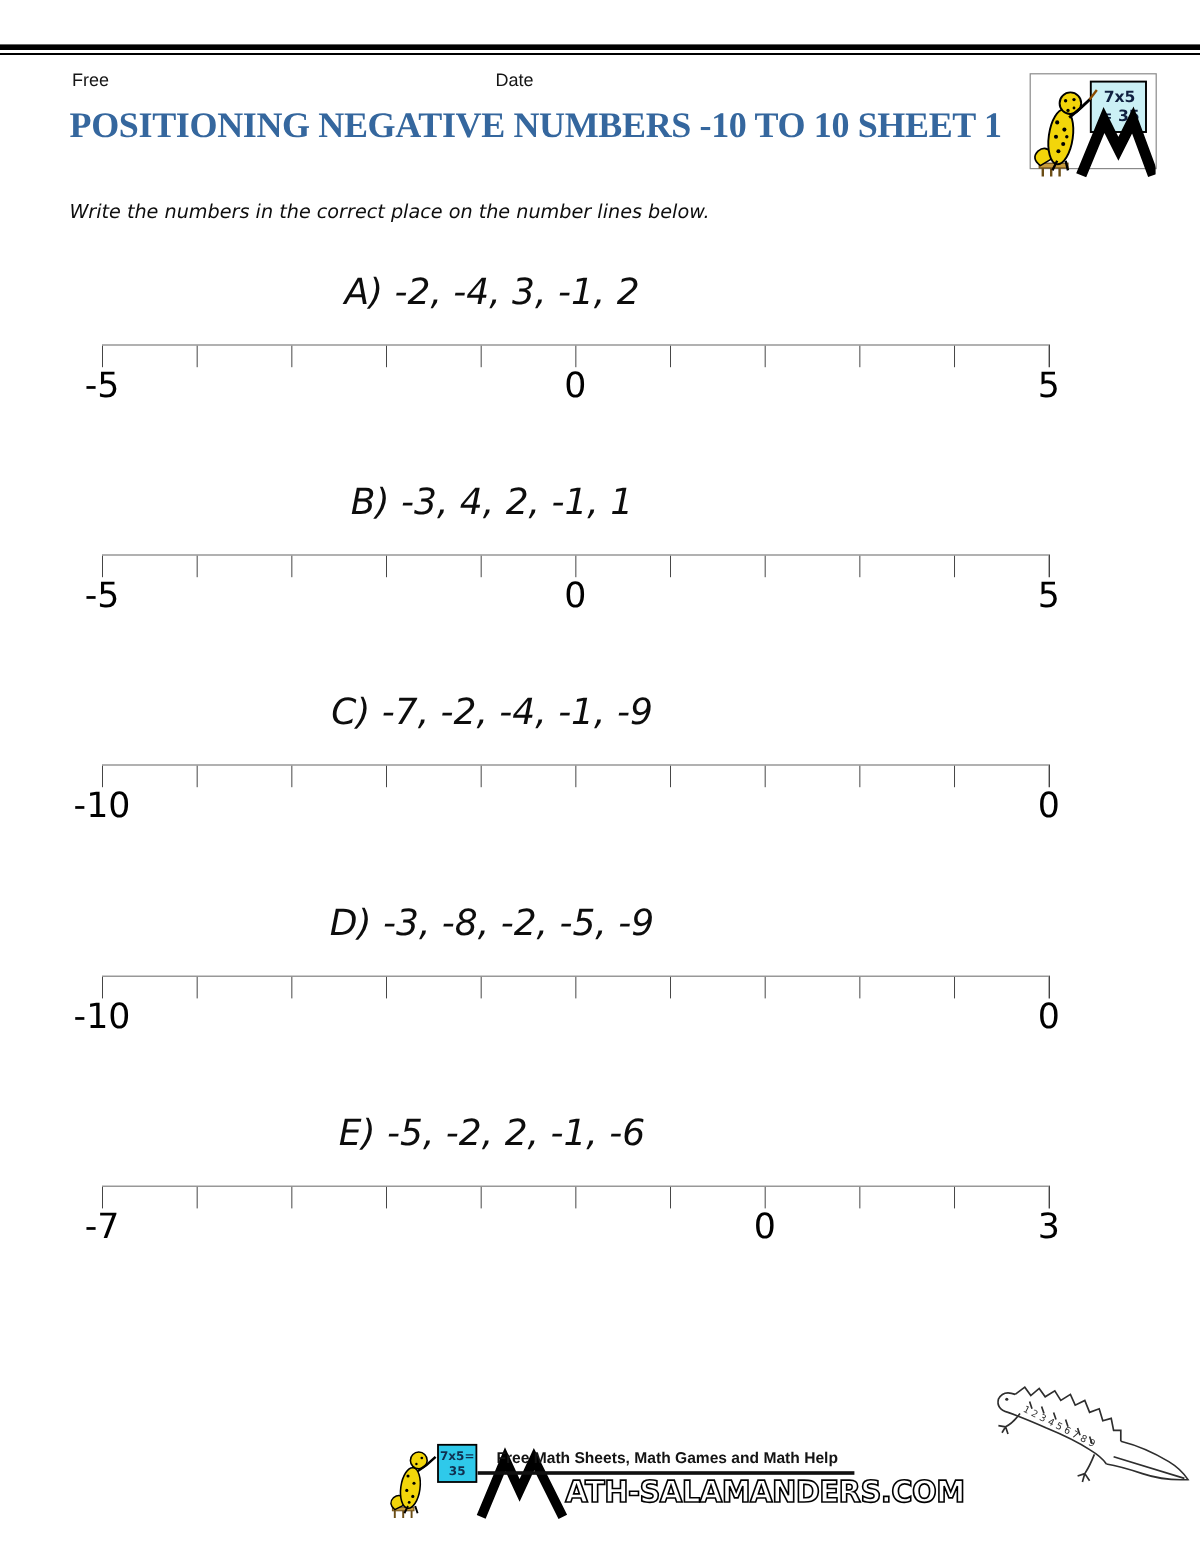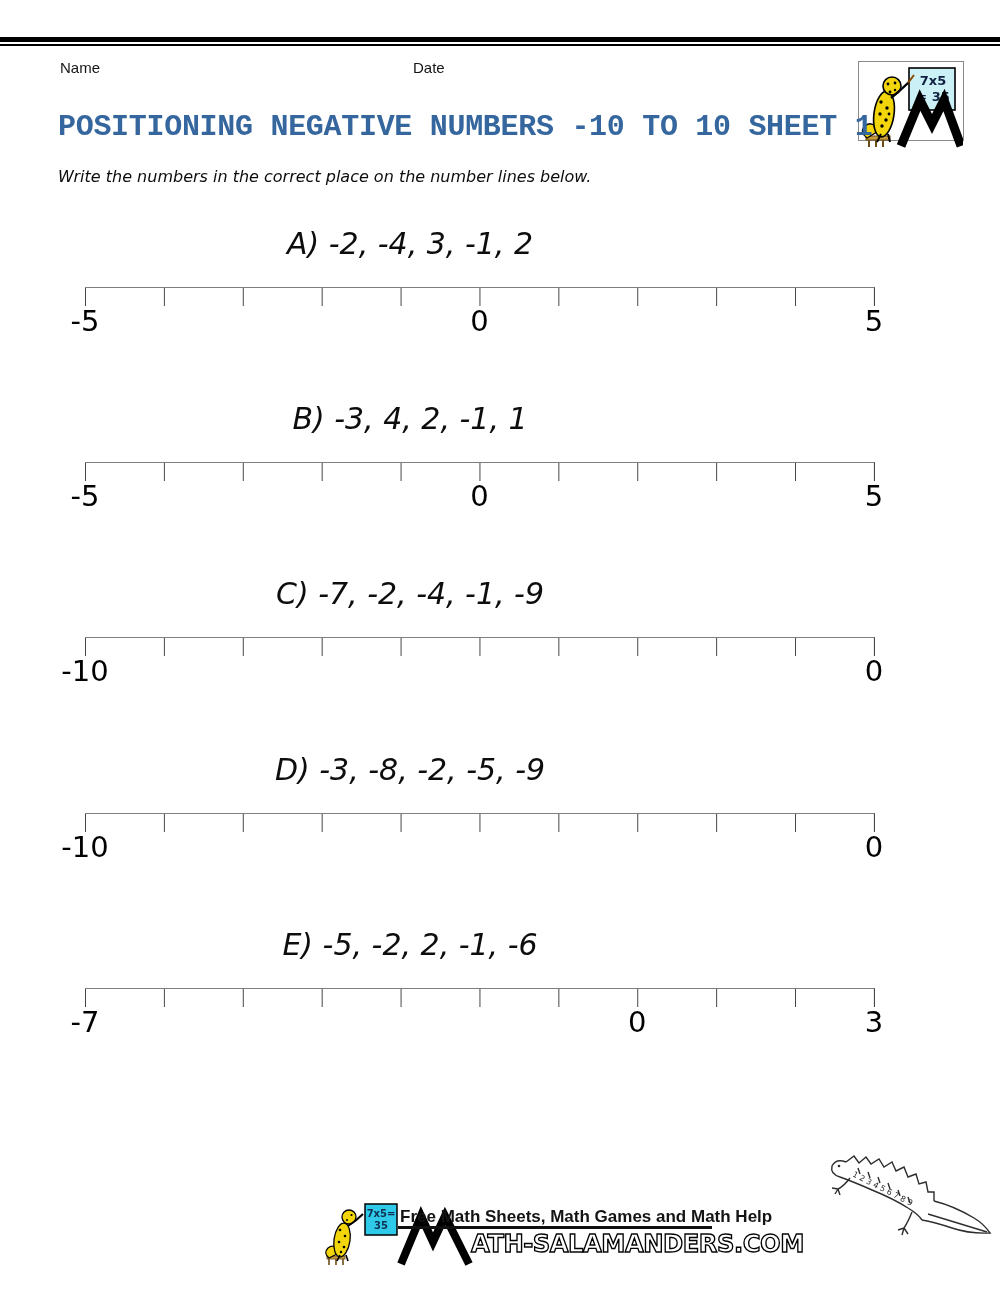--- a/index.html
+++ b/index.html
@@ -13,22 +13,22 @@
     background:linear-gradient(to bottom,#000 0 5px,#fff 5px 7px,#000 7px 9px,transparent 9px);
   }
   .name-label{position:absolute;left:60px;top:59px;font-size:15px;color:#151515;}
   .date-label{position:absolute;left:413px;top:59px;font-size:15px;color:#151515;}
 
   .logo-box{
     position:absolute;left:858px;top:61px;width:106px;height:80px;
     border:1px solid #8a8a8a;background:#fff;box-sizing:border-box;
   }
   .page-title{
-    position:absolute;left:58px;top:110px;width:800px;
-    font-family:Liberation Mono, monospace;font-weight:bold;
+    position:absolute;left:58px;top:88px;width:800px;
+    font-family:Liberation Serif, serif;font-weight:bold;
     font-size:30px;letter-spacing:-0.3px;color:#35679E;white-space:nowrap;
   }
   .instruction{
     position:absolute;left:58px;top:167px;width:760px;
     font-family:"DejaVu Sans",sans-serif;font-style:italic;font-size:16px;color:#0d0d0d;
     white-space:nowrap;
   }
 
   .problem{position:absolute;left:0;width:1000px;height:150px;}
   .problem-heading{
@@ -47,38 +47,38 @@
   .nl-labels{position:absolute;left:85px;top:80px;width:789px;height:42px;}
   .nl-label{
     position:absolute;top:0;transform:translateX(-50%);
     font-family:"DejaVu Sans",sans-serif;font-size:29px;color:#000;white-space:nowrap;
   }
 
   .footer{position:absolute;left:0;top:1198px;width:1000px;height:78px;}
   .footer-logo-svg{position:absolute;left:323px;top:2px;}
   .footer-tagline{
     position:absolute;left:400px;top:9px;width:312px;text-align:center;
-    font-size:17px;font-weight:bold;color:#141414;white-space:nowrap;
+    font-size:13px;font-weight:bold;color:#141414;white-space:nowrap;
   }
   .footer-rule{position:absolute;left:398px;top:28px;width:314px;height:3px;background:#101010;}
   .footer-wordmark{
     position:absolute;left:471px;top:31px;
     font-family:"DejaVu Sans",sans-serif;font-weight:bold;font-size:25px;
     letter-spacing:-0.5px;color:#fff;white-space:nowrap;
     -webkit-text-stroke:1.4px #000;
     transform:scaleX(0.97);transform-origin:left center;
   }
   .salamander-art{position:absolute;left:824px;top:1144px;}
 </style>
 </head>
 <body>
 
 <div class="top-rule"></div>
 
-<div class="name-label">Name</div>
+<div class="name-label">Free</div>
 <div class="date-label">Date</div>
 
 <div class="logo-box">
   <svg width="104" height="86" viewBox="0 0 104 86">
 
     <rect x="50" y="6" width="46" height="42" fill="#CBF0F5" stroke="#000" stroke-width="1.6"></rect>
     <text x="74" y="23" text-anchor="middle" font-family="DejaVu Sans, sans-serif" font-size="13" font-weight="bold" fill="#102040">7x5</text>
     <text x="74" y="39" text-anchor="middle" font-family="DejaVu Sans, sans-serif" font-size="13" font-weight="bold" fill="#102040">= 35</text>
 
     <path d="M42,84 L61,38 L73,62 L85,38 L102,84" fill="none" stroke="#000" stroke-width="9" stroke-linejoin="miter"></path>

